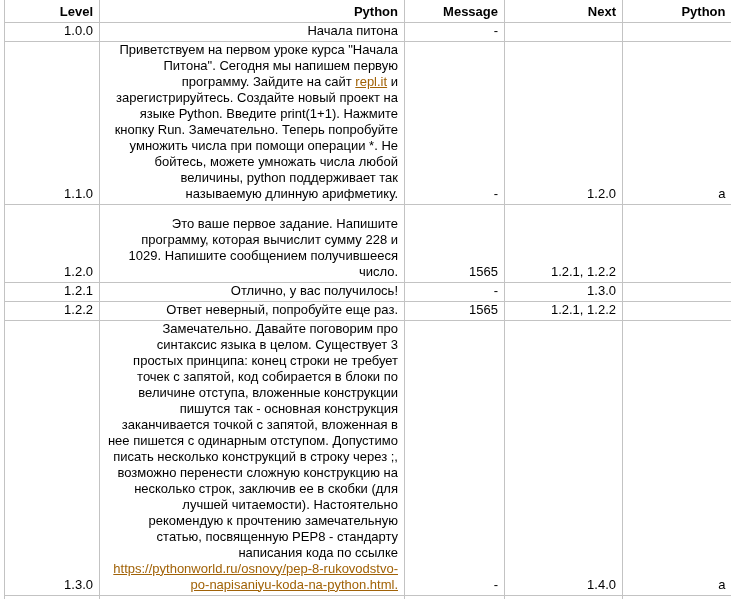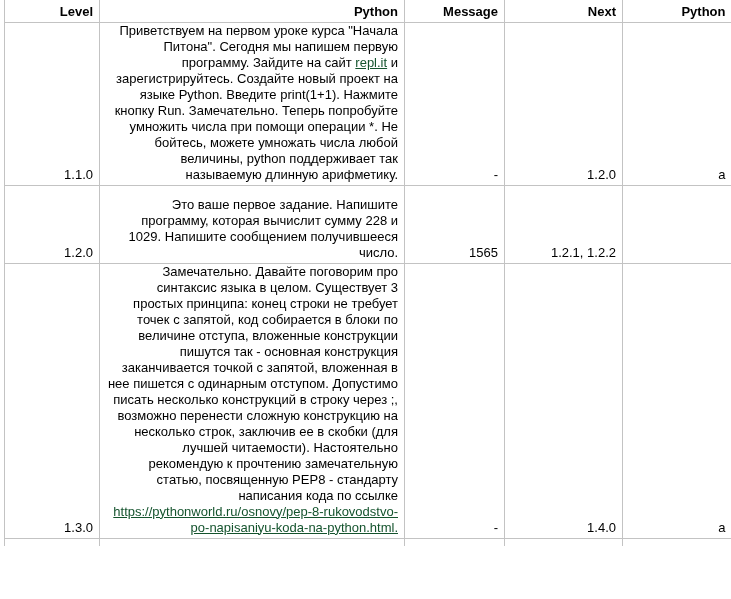--- a/index.html
+++ b/index.html
@@ -34,21 +34,21 @@
     font-weight: normal;
   }
   thead th {
     font-weight: bold;
     border-top: none;
   }
   td.msg { white-space: pre-wrap; }
   .lastcol { border-right: none; }
   tr.filler td { border-bottom: none; }
   a.cell-link {
-    color: #14532d;
+    color: #a16207;
     text-decoration: underline;
     overflow-wrap: break-word;
     cursor: pointer;
   }
 </style>
 </head>
 <body>
 
 <div class="sheet">
   <table class="grid">
@@ -62,30 +62,51 @@
     <thead>
       <tr style="height:22px">
         <th>Level</th>
         <th>Python</th>
         <th>Message</th>
         <th>Next</th>
         <th class="lastcol">Python</th>
       </tr>
     </thead>
     <tbody>
+      <tr style="height:18px">
+        <td>1.0.0</td>
+        <td class="msg"><span>Начала питона</span></td>
+        <td>-</td>
+        <td></td>
+        <td class="lastcol"></td>
+      </tr>
       <tr style="height:163px">
         <td>1.1.0</td>
         <td class="msg"><span>Приветствуем на первом уроке курса "Начала Питона". Сегодня мы напишем первую программу. Зайдите на сайт </span><a class="cell-link" href="#">repl.it</a><span> и зарегистрируйтесь. Создайте новый проект на языке Python. Введите print(1+1). Нажмите кнопку Run. Замечательно. Теперь попробуйте умножить числа при помощи операции *. Не бойтесь, можете умножать числа любой величины, python поддерживает так называемую длинную арифметику.</span></td>
         <td>-</td>
         <td>1.2.0</td>
         <td class="lastcol">a</td>
       </tr>
       <tr style="height:78px">
         <td>1.2.0</td>
         <td class="msg"><span>Это ваше первое задание. Напишите программу, которая вычислит сумму 228 и 1029. Напишите сообщением получившееся число.</span></td>
+        <td>1565</td>
+        <td>1.2.1, 1.2.2</td>
+        <td class="lastcol"></td>
+      </tr>
+      <tr style="height:19px">
+        <td>1.2.1</td>
+        <td class="msg"><span>Отлично, у вас получилось!</span></td>
+        <td>-</td>
+        <td>1.3.0</td>
+        <td class="lastcol"></td>
+      </tr>
+      <tr style="height:19px">
+        <td>1.2.2</td>
+        <td class="msg"><span>Ответ неверный, попробуйте еще раз.</span></td>
         <td>1565</td>
         <td>1.2.1, 1.2.2</td>
         <td class="lastcol"></td>
       </tr>
       <tr style="height:272px">
         <td>1.3.0</td>
         <td class="msg"><span>Замечательно. Давайте поговорим про синтаксис языка в целом. Существует 3 простых принципа: конец строки не требует точек с запятой, код собирается в блоки по величине отступа, вложенные конструкции пишутся так - основная конструкция заканчивается точкой с запятой, вложенная в нее пишется с одинарным отступом. Допустимо писать несколько конструкций в строку через ;, возможно перенести сложную конструкцию на несколько строк, заключив ее в скобки (для лучшей читаемости). Настоятельно рекомендую к прочтению замечательную статью, посвященную PEP8 - стандарту написания кода по ссылке
 </span><a class="cell-link" href="#">https://pythonworld.ru/osnovy/pep-8-rukovodstvo-po-napisaniyu-koda-na-python.html.</a></td>
         <td>-</td>
         <td>1.4.0</td>

